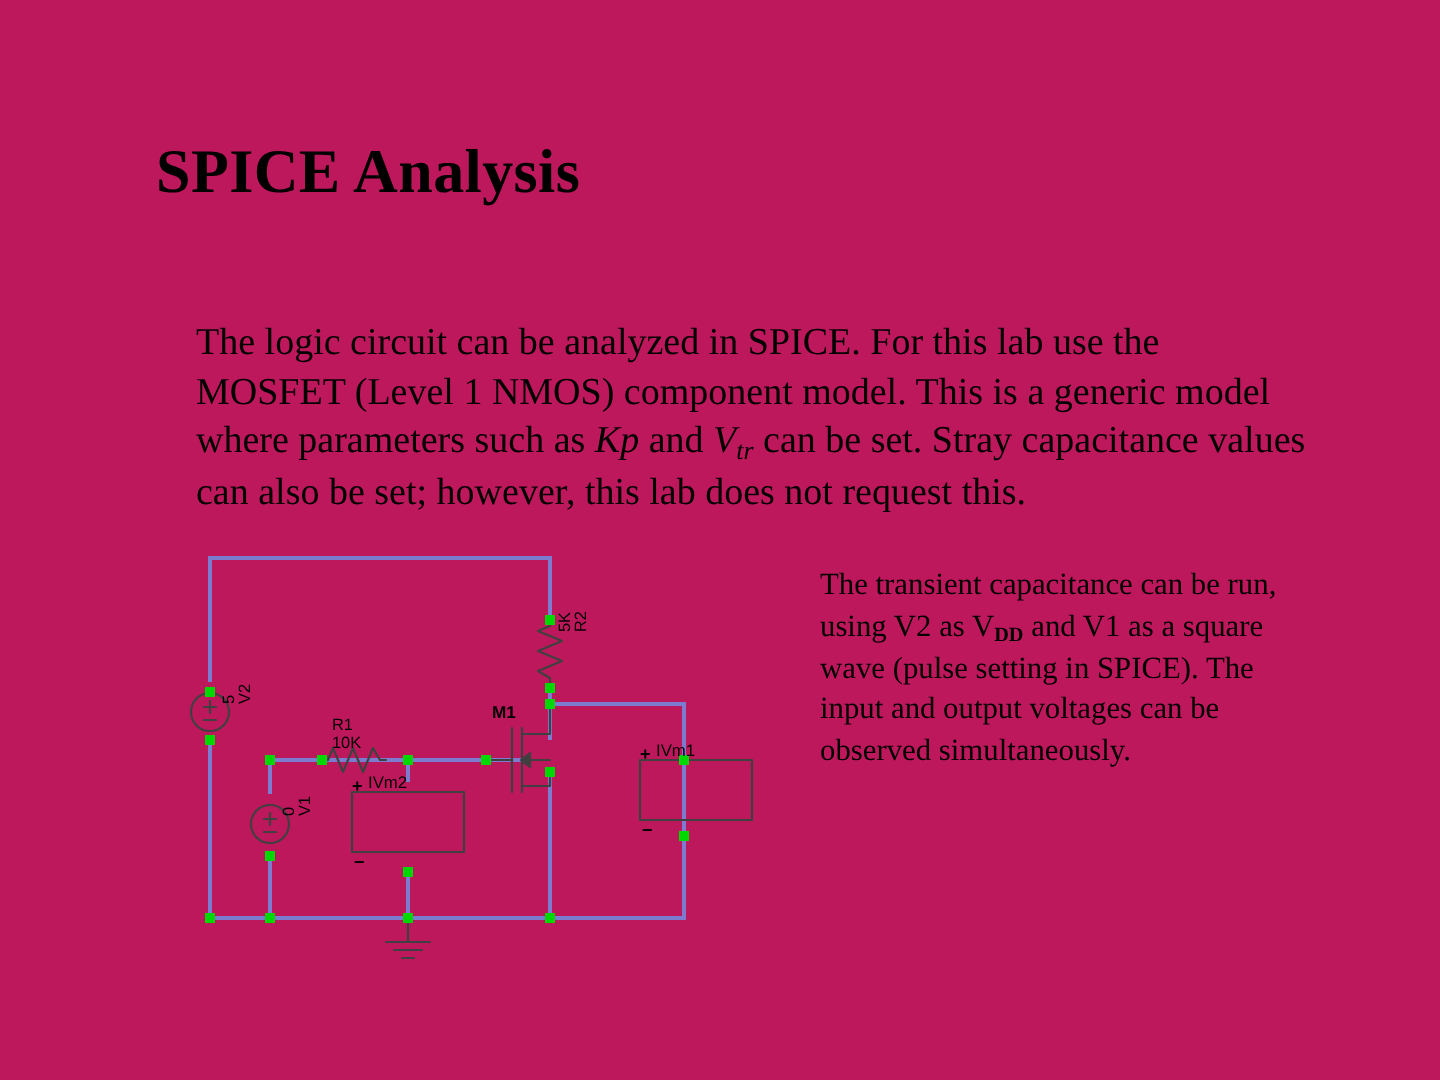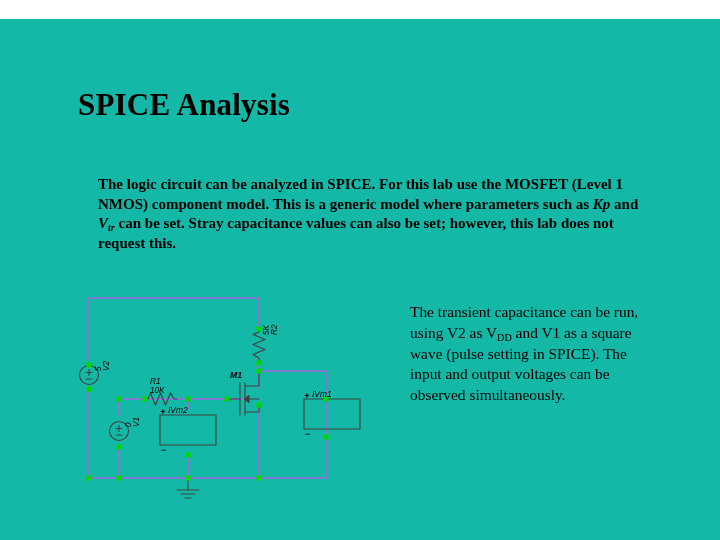--- a/index.html
+++ b/index.html
@@ -11,63 +11,61 @@
     width: 720px;
     height: 540px;
     position: relative;
     overflow: hidden;
     font-family: "Liberation Serif", "DejaVu Serif", serif;
     color: #000000;
   }
   .slide {
     position: absolute;
     inset: 0;
-    background: #14b8a6;
-    margin-top: 19px;
+    background: #be185d;
   }
   #slide-title {
     position: absolute;
     left: 78px;
     top: 48px;
     font-size: 31px;
     font-weight: 700;
     letter-spacing: 0.2px;
     line-height: 1.1;
     white-space: nowrap;
   }
   #intro-paragraph {
     position: absolute;
     left: 98px;
     top: 141px;
     width: 558px;
-    font-size: 15px;
-    font-weight: 700;
+    font-size: 19px;
+    font-weight: 400;
     line-height: 1.30;
     text-align: left;
   }
   #intro-paragraph .ital { font-style: italic; }
   #intro-paragraph sub { font-size: 0.68em; font-style: italic; vertical-align: -0.28em; }
   #side-paragraph {
     position: absolute;
     left: 410px;
     top: 268px;
     width: 244px;
     font-size: 15.4px;
     font-weight: 400;
     line-height: 1.33;
     text-align: left;
   }
-  #side-paragraph sub { font-size: 0.66em; vertical-align: -0.25em; }
+  #side-paragraph sub { font-size: 0.66em; vertical-align: -0.25em; font-weight: bold; }
   #circuit-figure {
     position: absolute;
-    left: 78px;
+    left: 94px;
     top: 268px;
     width: 300px;
     height: 225px;
-    font-style: italic;
   }
   #circuit-figure svg { display: block; }
   .cmp-label {
     font-family: "Liberation Sans", "DejaVu Sans", sans-serif;
     font-size: 8.2px;
     fill: #000000;
   }
   .cmp-label-b {
     font-family: "Liberation Sans", "DejaVu Sans", sans-serif;
     font-size: 8.6px;

